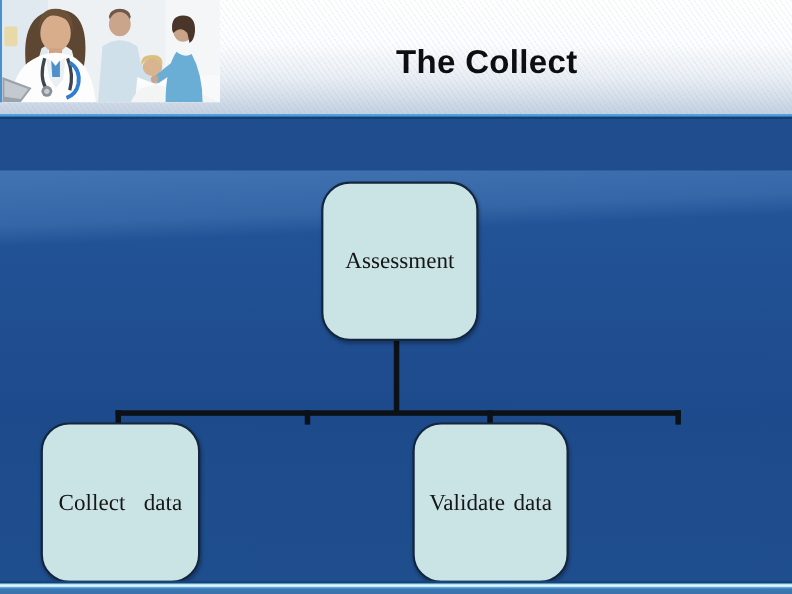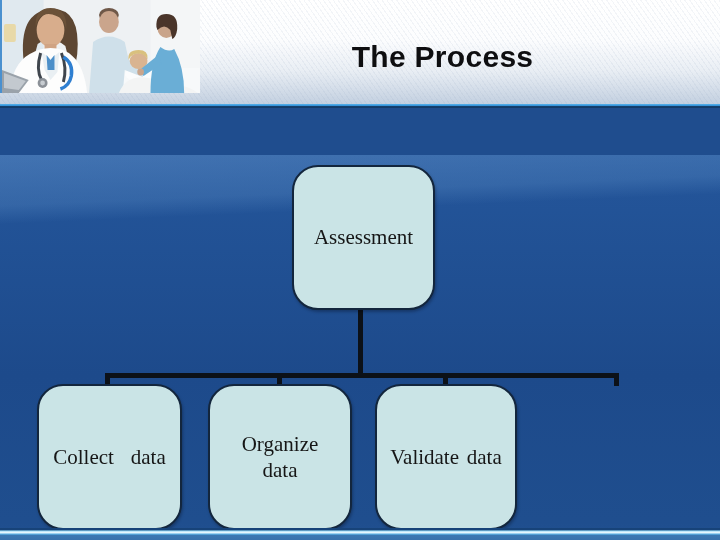--- a/index.html
+++ b/index.html
@@ -87,21 +87,21 @@
       #8fd4f3 24%, #e6f6fd 33%, #e6f6fd 41%,
       #5fb3e6 50%, #3c77b2 62%, #3a72ad 100%);
   }
 </style>
 </head>
 <body>
 
 <div class="slide">
 
   <div class="header">
-    <h1 class="slide-title">The Process</h1>
+    <h1 class="slide-title">The Collect</h1>
     <div class="photo">
       <svg viewBox="0 0 200 93" preserveAspectRatio="none">
 
         <rect width="200" height="93" fill="#eef1f3"></rect>
         <rect x="0" y="0" width="42" height="93" fill="#e0e9ef"></rect>
         <rect x="2" y="24" width="12" height="18" rx="2" fill="#e8d9a8"></rect>
         <rect x="150" y="0" width="50" height="93" fill="#f4f6f7"></rect>
 
         <rect x="116" y="68" width="84" height="25" fill="#f7f9fa"></rect>
         <ellipse cx="152" cy="74" rx="28" ry="10" fill="#fbfcfd"></ellipse>
@@ -150,23 +150,20 @@
     <div class="conn conn-s2"></div>
     <div class="conn conn-s3"></div>
     <div class="conn conn-s4"></div>
 
     <div class="node node-root">
       <span>Assessment</span>
     </div>
     <div class="node node-c1">
       <span>Collect data</span>
     </div>
-    <div class="node node-c2">
-      <span>Organize data</span>
-    </div>
     <div class="node node-c3">
       <span>Validate data</span>
     </div>
   </div>
 
   <div class="footer-bar"></div>
 
 </div>
 
 </body></html>

